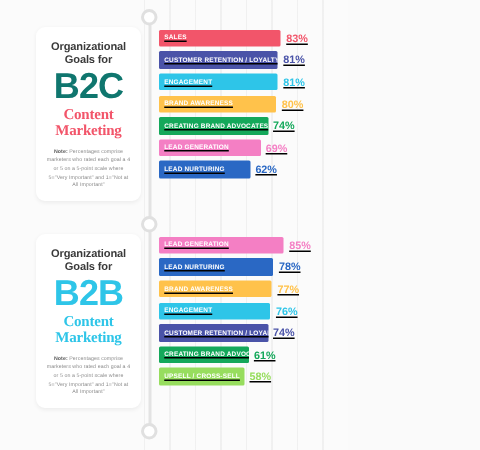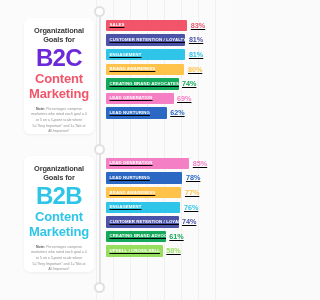--- a/index.html
+++ b/index.html
@@ -81,27 +81,28 @@
     line-height: 1.22;
     letter-spacing: -0.1px;
   }
   .card-big {
     font-size: 24px;
     font-weight: bold;
     line-height: 1.02;
     letter-spacing: -0.6px;
     margin-top: 2px;
   }
-  .card-big.b2c { color: #6d28d9; }
+  .card-big.b2c { color: #0f766e; }
   .card-big.b2b { color: #2ec5e8; }
   .card-sub {
-    font-size: 13px;
+    font-size: 10px;
     font-weight: bold;
     letter-spacing: -0.15px;
     margin-top: 0px;
+    font-family: Liberation Serif, serif;
   }
   .card-sub.b2c { color: #f2556a; }
   .card-sub.b2b { color: #2ec5e8; }
   .card-note {
     margin-top: 6px;
     font-size: 3.5px;
     line-height: 1.62;
     color: #8d8d8d;
     letter-spacing: 0.05px;
     padding: 0 2px;

